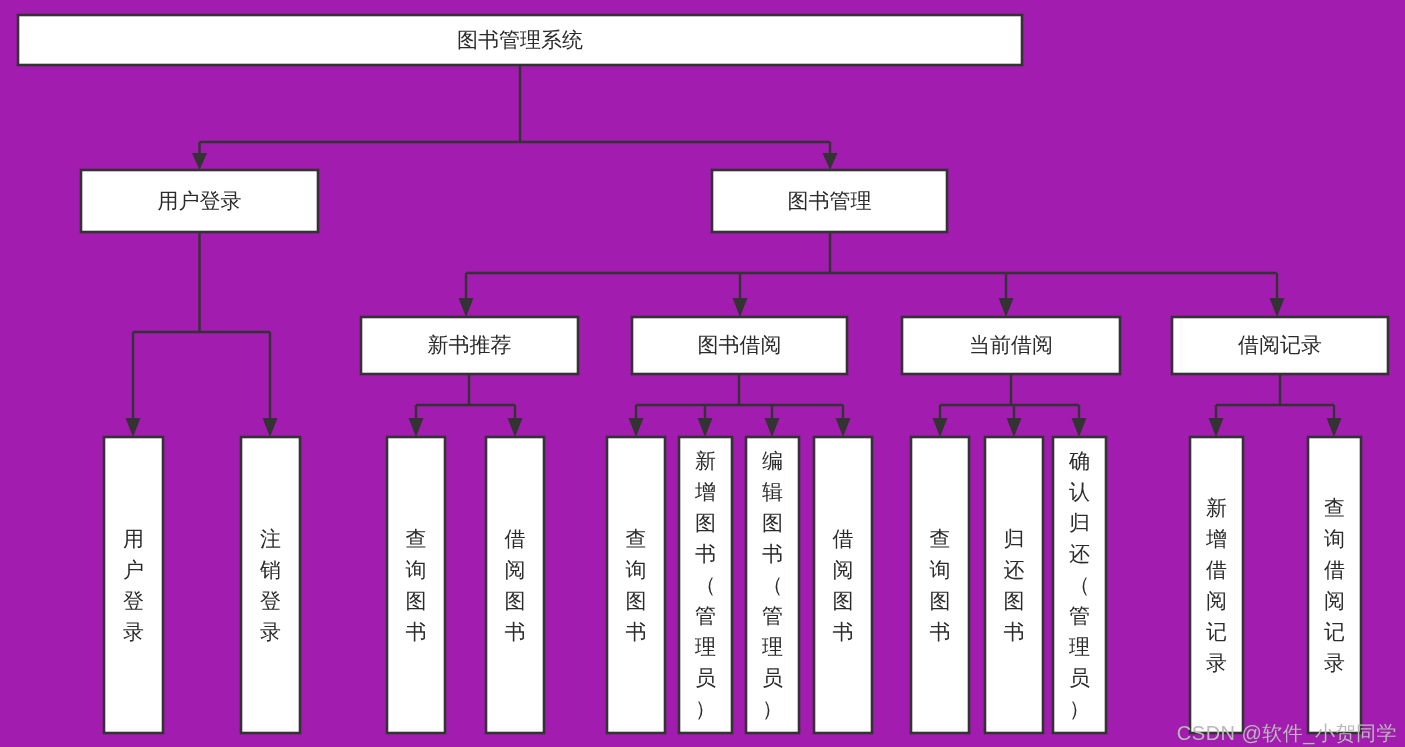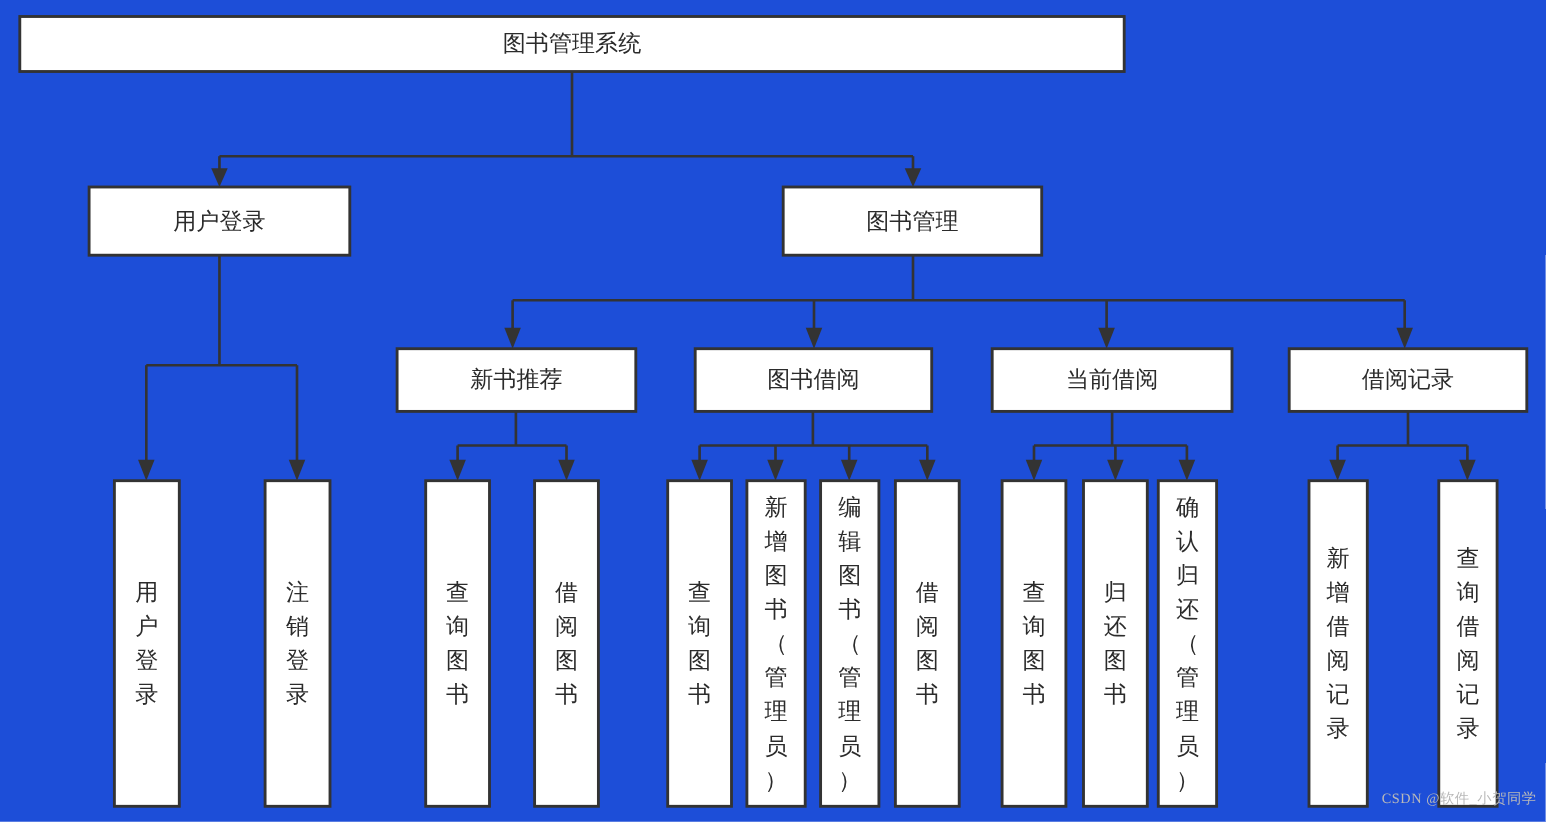--- a/index.html
+++ b/index.html
@@ -11,21 +11,21 @@
   body {
     width: 1405px;
     height: 747px;
     font-family: "DejaVu Sans", "Liberation Sans", sans-serif;
     overflow: hidden;
   }
   #diagram-root {
     position: relative;
     width: 1405px;
     height: 747px;
-    background: #1d4ed8;
+    background: #a21caf;
     text-align: center;
   }
   svg#tree-svg {
     position: absolute;
     top: 0;
     left: 0;
     width: 1405px;
     height: 747px;
   }
   .node-box {
@@ -52,23 +52,23 @@
     fill: none;
     stroke-linecap: butt;
   }
   .conn-arrow {
     fill: #333333;
     stroke: none;
   }
   .watermark {
     position: absolute;
     right: 8px;
-    bottom: 12px;
-    font-family: Liberation Serif, serif;
-    font-size: 13px;
+    bottom: 0;
+    font-family: Liberation Sans, sans-serif;
+    font-size: 20px;
     color: #b9b9b9;
     letter-spacing: 0.5px;
     white-space: nowrap;
     user-select: none;
   }
 </style>
 </head>
 <body>
 
 <div id="diagram-root">

